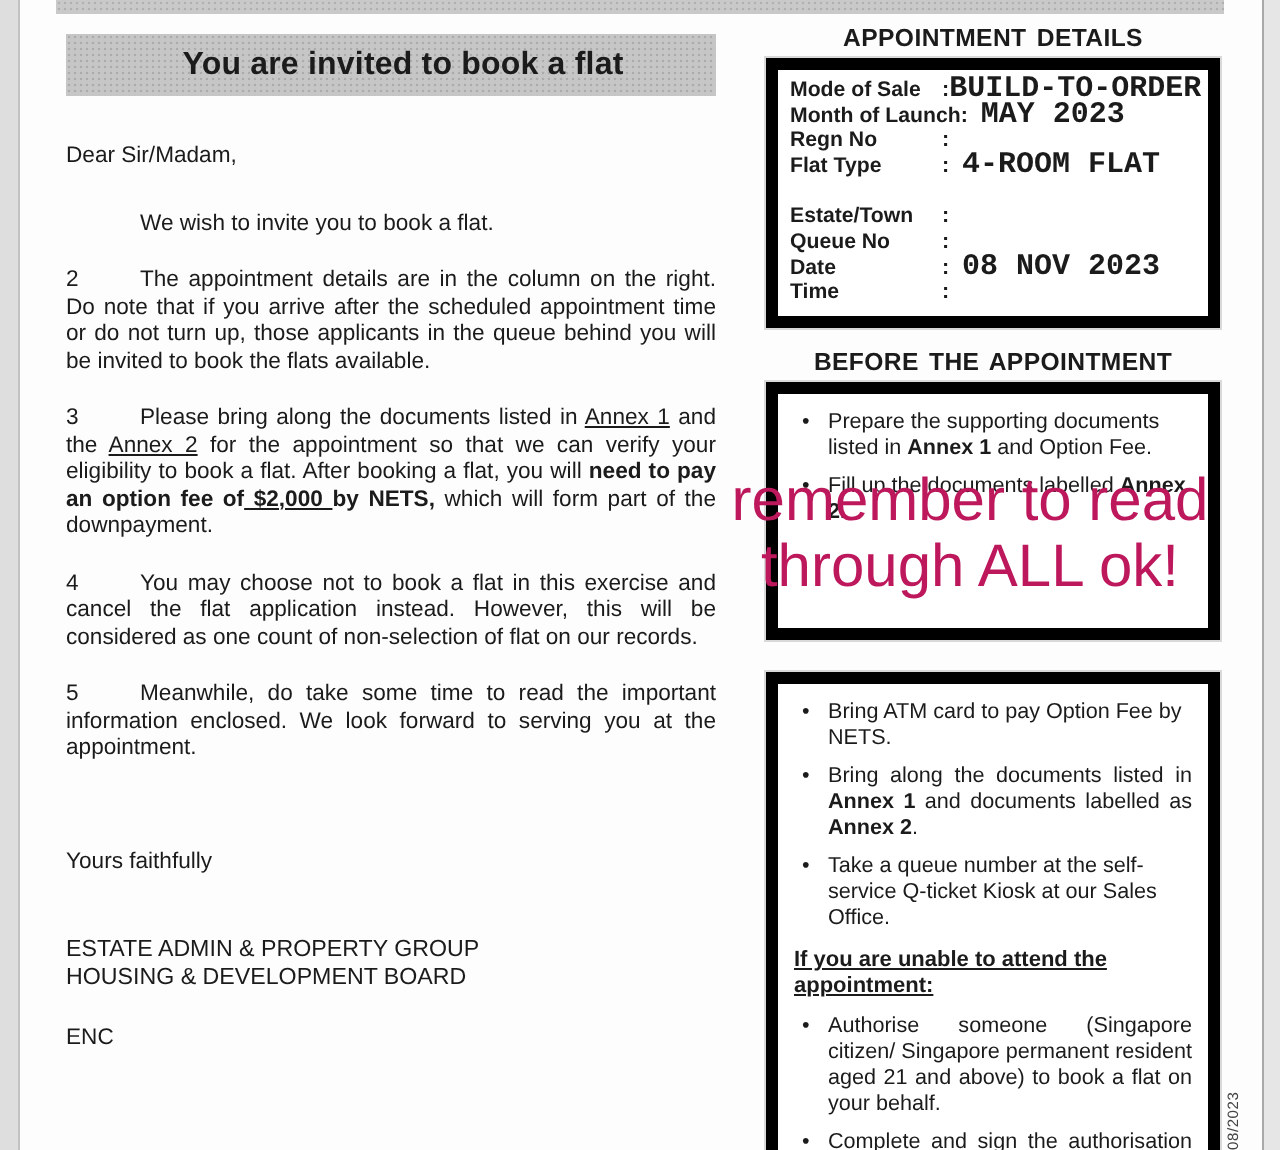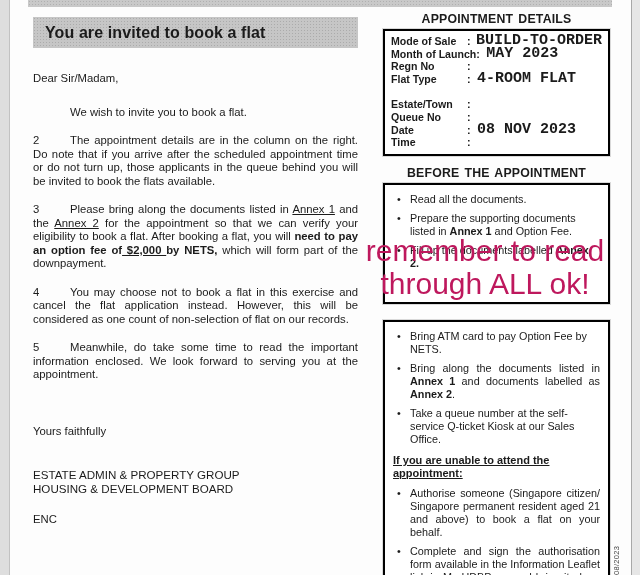--- a/index.html
+++ b/index.html
@@ -7,37 +7,37 @@
        font-family:"Liberation Sans", sans-serif;color:#1b1b1b;}
   .edge-left{position:absolute;left:0;top:0;width:9px;height:575px;background:#dedede;border-right:1px solid #c2c2c2;}
   .edge-top{position:absolute;left:28px;top:0;width:584px;height:7px;background-color:#c9c9c9;
             background-image:radial-gradient(#b0b0b0 0.7px, rgba(0,0,0,0) 0.8px);background-size:3px 3px;}
   .edge-right{position:absolute;left:631px;top:0;width:9px;height:575px;background:#e6e6e6;border-left:1px solid #a8a8a8;}
 
   
   .col-left{position:absolute;left:33px;top:17px;width:325px;}
   .titlebar{background-color:#c6c6c6;background-image:radial-gradient(#ababab 0.7px, rgba(0,0,0,0) 0.8px);
             background-size:3px 3px;height:31px;line-height:31px;padding-left:12px;
-            font-size:16px;font-weight:bold;letter-spacing:0.1px;}
+            font-size:16px;font-weight:bold;letter-spacing:0.1px;text-align:center;}
   .letter{font-size:11.3px;line-height:13.5px;}
   .salutation{margin:24px 0 0 0;}
   .intro{margin:20px 0 0 37px;}
   .para{margin:15px 0 0 0;text-align:justify;}
   .pnum{display:inline-block;width:37px;}
   .u{text-decoration:underline;}
   .b{font-weight:bold;}
   .bu{font-weight:bold;text-decoration:underline;}
   .closing{margin:43px 0 0 0;}
   .sig{margin:30px 0 0 0;font-size:11.6px;line-height:13.6px;}
   .enc{margin:18px 0 0 0;}
 
   
   .col-right{position:absolute;left:383px;top:13px;width:227px;font-size:10.8px;line-height:13px;}
   .rh{font-weight:bold;font-size:12.3px;letter-spacing:0.2px;word-spacing:1.5px;margin:0 0 3px 0;text-align:center;}
-  .box{border:2px solid #000000;box-shadow:0 0 0 1px #d9d9d9;background:#fff;}
+  .box{border:6px solid #000000;box-shadow:0 0 0 1px #d9d9d9;background:#fff;}
   .box1{padding:4px 6px 5px 6px;margin-bottom:11px;}
   .row{display:flex;line-height:12.6px;}
   .lab{font-weight:bold;min-width:76px;font-size:10.6px;}
   .colon{width:10px;font-weight:bold;}
   .val{font-family:"Liberation Mono","DejaVu Sans Mono",monospace;font-weight:bold;font-size:15px;white-space:nowrap;}
   .spacer{height:13px;}
   .box2{padding:8px 8px;height:101px;margin-bottom:16px;}
   .box3{padding:8px 8px;height:260px;}
   .bullet{position:relative;padding-left:13px;margin:0 0 6px 4px;}
   .bullet::before{content:"\2022";position:absolute;left:0;top:0;}
@@ -126,21 +126,20 @@
         </div>
       <div class="row">
           <span class="lab">Time</span>
           <span class="colon">:</span>
           <span class="val"></span>
         </div>
     </div>
 
     <div class="rh">BEFORE THE APPOINTMENT</div>
     <div class="box box2">
-      <div class="bullet">Read all the documents.</div>
       <div class="bullet"><span>Prepare the supporting documents listed in </span><span class="b">Annex 1</span><span> and Option Fee.</span></div>
       <div class="bullet"><span>Fill up the documents labelled </span><span class="b">Annex 2.</span></div>
     </div>
 
     <div class="box box3">
       <div class="bullet">Bring ATM card to pay Option Fee by NETS.</div>
       <div class="bullet just"><span>Bring along the documents listed in </span><span class="b">Annex 1</span><span> and documents labelled as </span><span class="b">Annex 2</span><span>.</span></div>
       <div class="bullet">Take a queue number at the self-service Q-ticket Kiosk at our Sales Office.</div>
       <div class="subhead">If you are unable to attend the appointment:</div>
       <div class="bullet just">Authorise someone (Singapore citizen/ Singapore permanent resident aged 21 and above) to book a flat on your behalf.</div>

